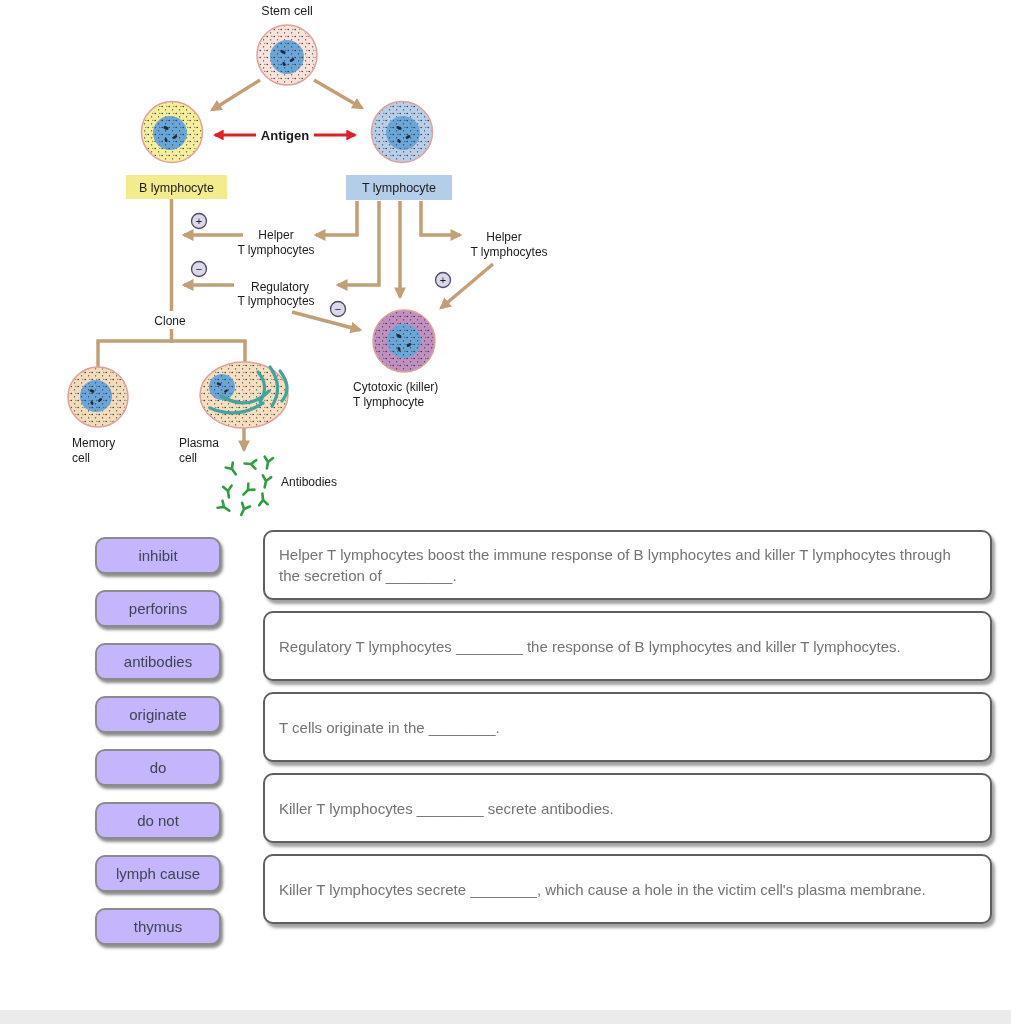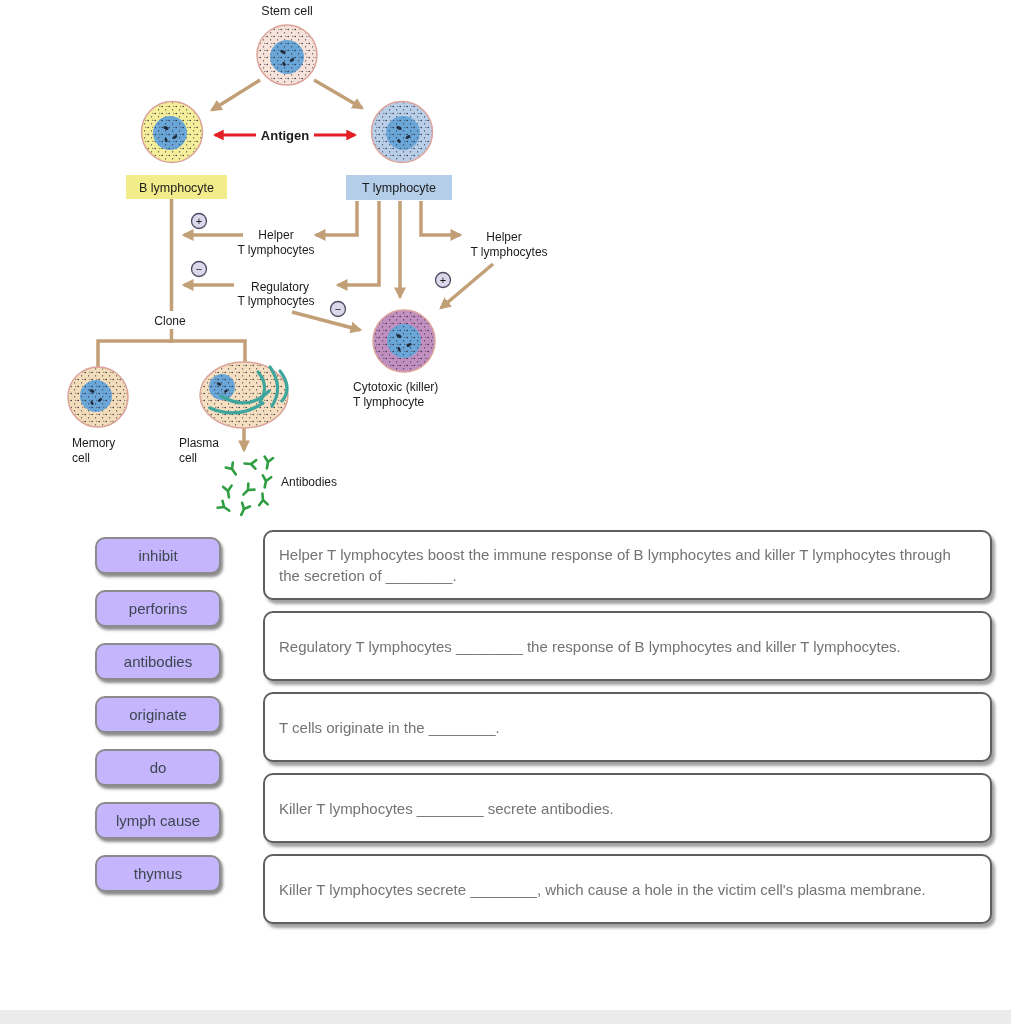--- a/index.html
+++ b/index.html
@@ -197,20 +197,21 @@
     <text x="281" y="486" font-size="12">Antibodies</text>
   </svg>
 
   
   <div class="word-bank">
     <div class="word-chip">inhibit</div>
     <div class="word-chip">perforins</div>
     <div class="word-chip">antibodies</div>
     <div class="word-chip">originate</div>
     <div class="word-chip">do</div>
+    <div class="word-chip">do not</div>
     <div class="word-chip">lymph cause</div>
     <div class="word-chip">thymus</div>
   </div>
 
   
   <div class="questions">
     <div class="question-box">
       <span>Helper T lymphocytes boost the immune response of B lymphocytes and killer T lymphocytes through the secretion of ________.</span>
     </div>
     <div class="question-box">

